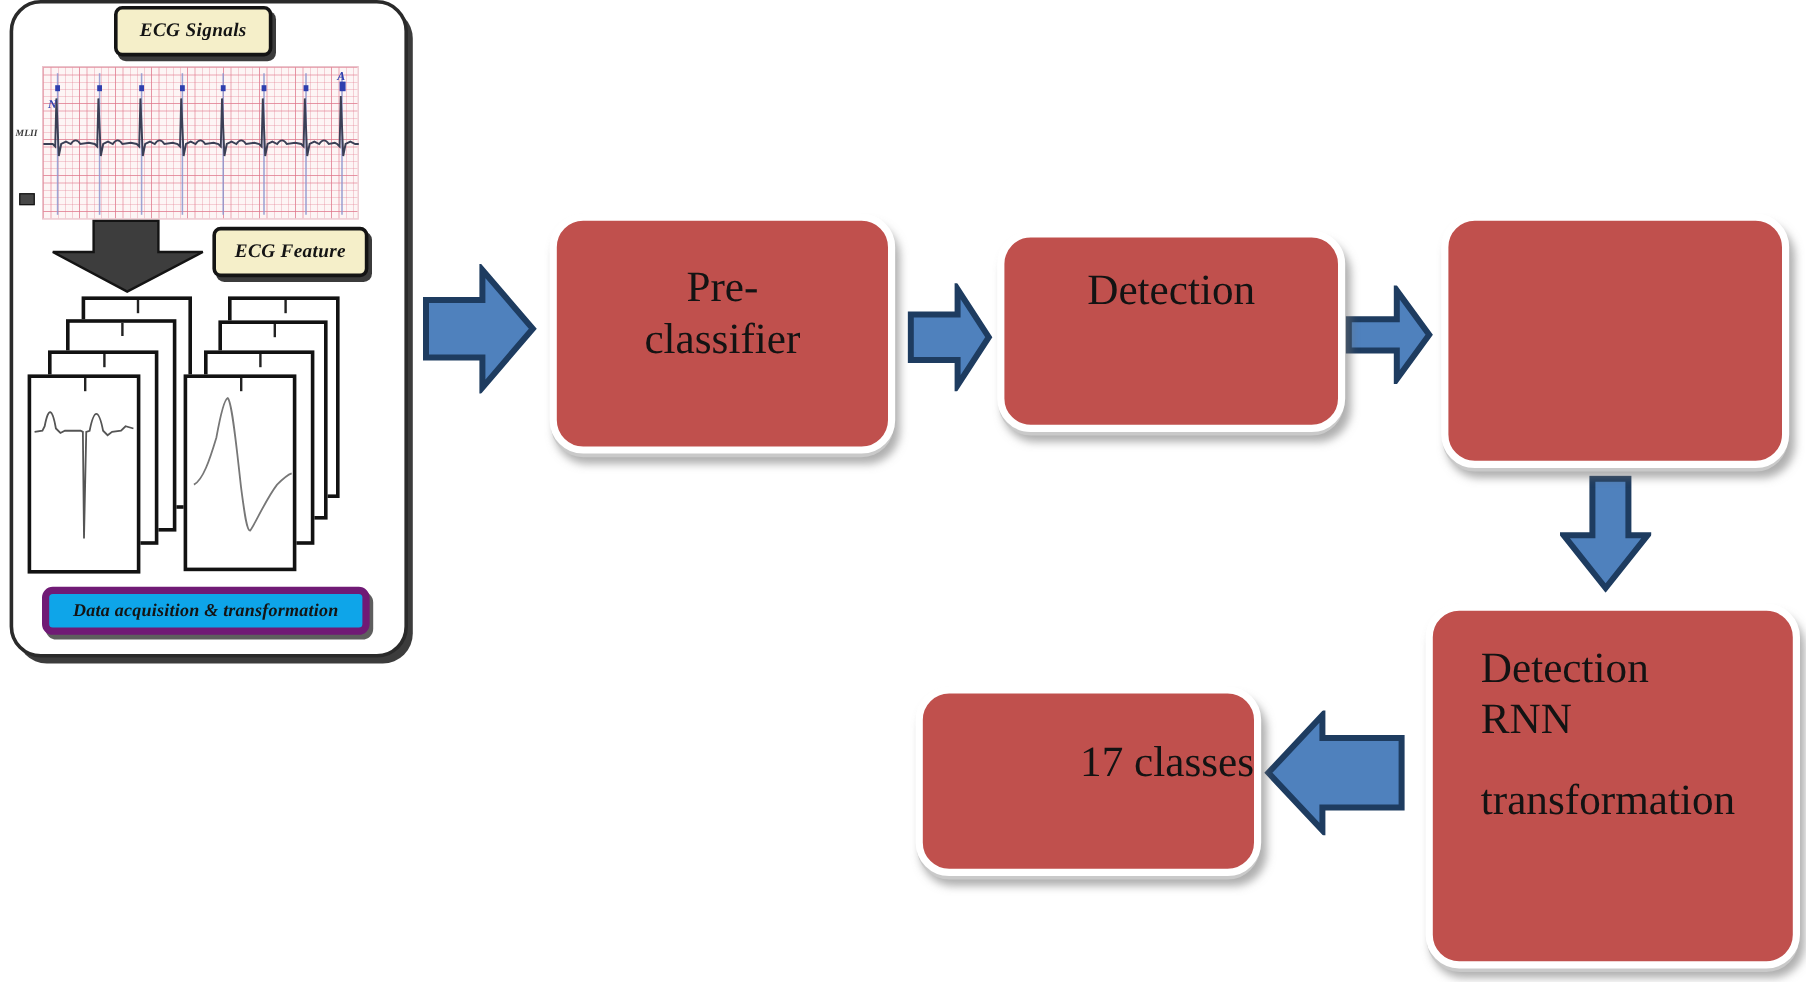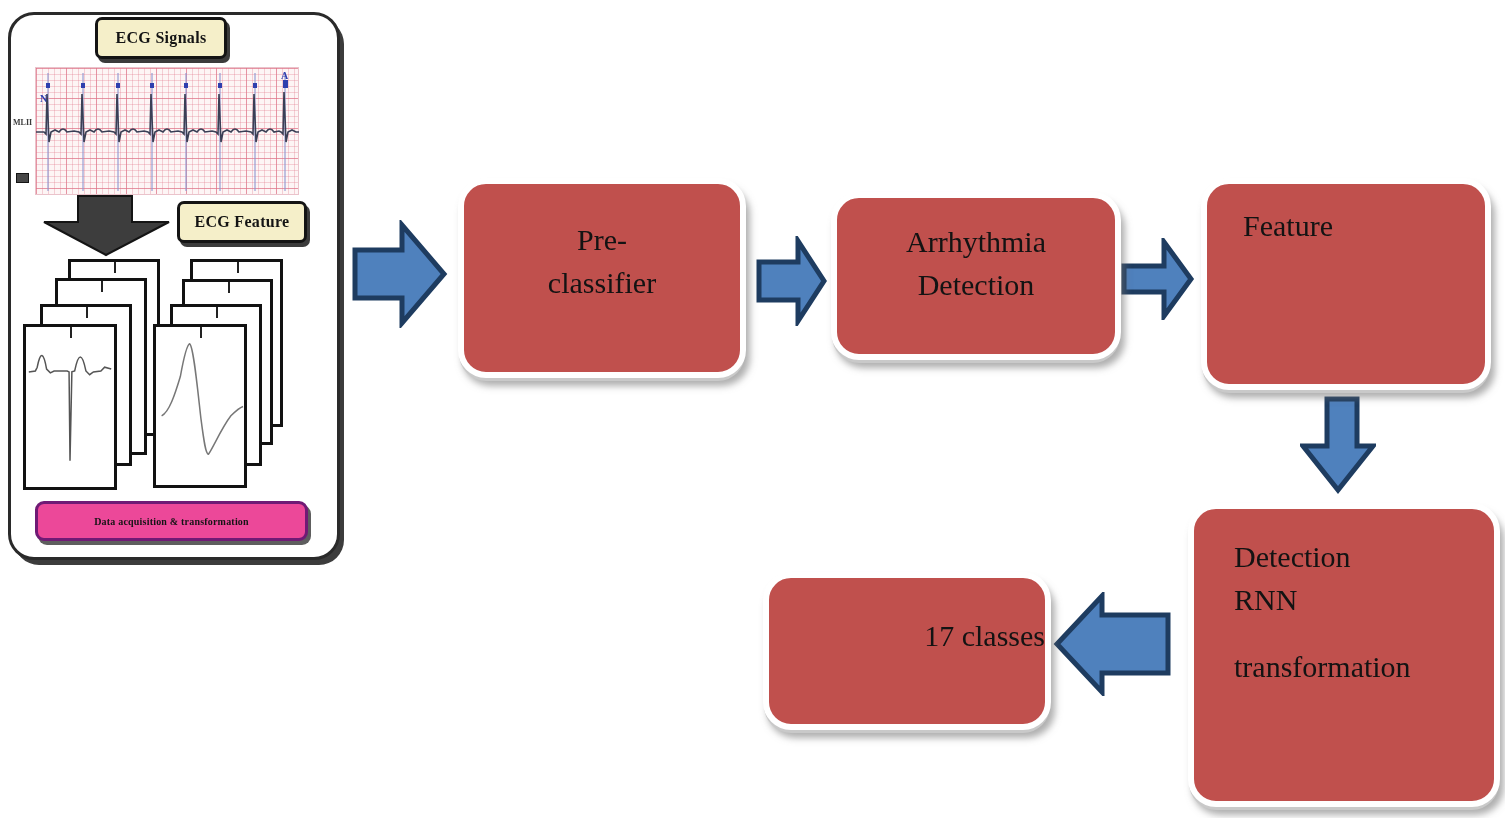--- a/index.html
+++ b/index.html
@@ -2,41 +2,42 @@
 <html><head>
 <meta charset="utf-8">
 <style>
   * { margin:0; padding:0; box-sizing:border-box; }
   html,body { width:1505px; height:818px; background:#ffffff; overflow:hidden;
               font-family:"Liberation Serif", serif; }
   .abs { position:absolute; }
 
   
   .panel {
-    left:8px; top:12px; width:332px; height:548px;
+    left:8px; top:0; width:332px; height:548px;
     background:#ffffff;
     border:3px solid #2a2a2a;
     border-radius:26px;
     box-shadow:5px 6px 0 -1px #3c3c3c;
+    font-style:italic;
   }
   .cream-label {
     background:#f5efc9;
     border:3px solid #141414;
     border-radius:7px;
     box-shadow:3px 4px 0 rgba(25,25,25,.85);
     display:flex; align-items:center; justify-content:center;
     font-weight:bold; font-size:16px; color:#141414; letter-spacing:.3px;
   }
   .gray-label {
-    background:#ec4899;
-    border:3px solid #701a75;
+    background:#0ea5e9;
+    border:6px solid #701a75;
     border-radius:9px;
     box-shadow:3px 4px 0 rgba(25,25,25,.7);
     display:flex; align-items:center; justify-content:center;
-    font-weight:bold; font-size:10px; color:#141414; letter-spacing:.2px;
+    font-weight:bold; font-size:15px; color:#141414; letter-spacing:.2px;
   }
 
   
   .ecg-strip {
     left:24px; top:52px; width:264px; height:128px;
     background:
       repeating-linear-gradient(to right,  rgba(226,122,142,.32) 0 1px, transparent 1px 6px),
       repeating-linear-gradient(to bottom, rgba(226,122,142,.32) 0 1px, transparent 1px 6px),
       repeating-linear-gradient(to right,  rgba(214,92,116,.55) 0 1px, transparent 1px 30px),
       repeating-linear-gradient(to bottom, rgba(214,92,116,.55) 0 1px, transparent 1px 30px),
@@ -55,21 +56,21 @@
     content:""; position:absolute; left:50%; top:0; width:2px; height:11px; background:#222;
   }
 
   
   .redbox {
     background:#c0504d;
     border:6px solid #ffffff;
     border-radius:28px;
     box-shadow:0 4px 0 -1px #c9c9c9, 4px 8px 7px rgba(110,110,110,.55);
     color:#131313;
-    font-size:30px;
+    font-size:36px;
     line-height:43px;
   }
   .txt-center { text-align:center; }
   .txt-left   { text-align:left; }
 
   .blue-arrow polygon { fill:#4f81bd; stroke:#1e3c60; stroke-width:5; stroke-linejoin:miter; }
   .dark-arrow polygon { fill:#3d3d3d; stroke:#141414; stroke-width:2; }
 
   .spacer-line { height:24px; }
   svg { display:block; }
@@ -176,26 +177,24 @@
 <svg class="abs blue-arrow" style="left:1053px; top:592px;" width="118" height="104" viewBox="0 0 118 104">
   <polygon points="115,23 49,23 49,4 4,52 49,100 49,81 115,81"></polygon>
 </svg>
 
 <div class="abs redbox txt-center" style="left:458px; top:178px; width:288px; height:200px; padding-top:34px;">
   <div>Pre-</div>
   <div>classifier</div>
 </div>
 
 <div class="abs redbox txt-center" style="left:831px; top:192px; width:290px; height:168px; padding-top:22px;">
-  <div>Arrhythmia</div>
   <div>Detection</div>
 </div>
 
 <div class="abs redbox txt-left" style="left:1201px; top:178px; width:290px; height:212px; padding:20px 0 0 36px;">
-  <div>Feature</div>
 </div>
 
 <div class="abs redbox txt-left" style="left:1188px; top:503px; width:312px; height:304px; padding:26px 0 0 40px;">
   <div>Detection</div>
   <div>RNN</div>
   <div class="spacer-line"></div>
   <div>transformation</div>
 </div>
 
 <div class="abs redbox txt-center" style="left:763px; top:572px; width:288px; height:158px; padding-top:36px;text-align:right;">

